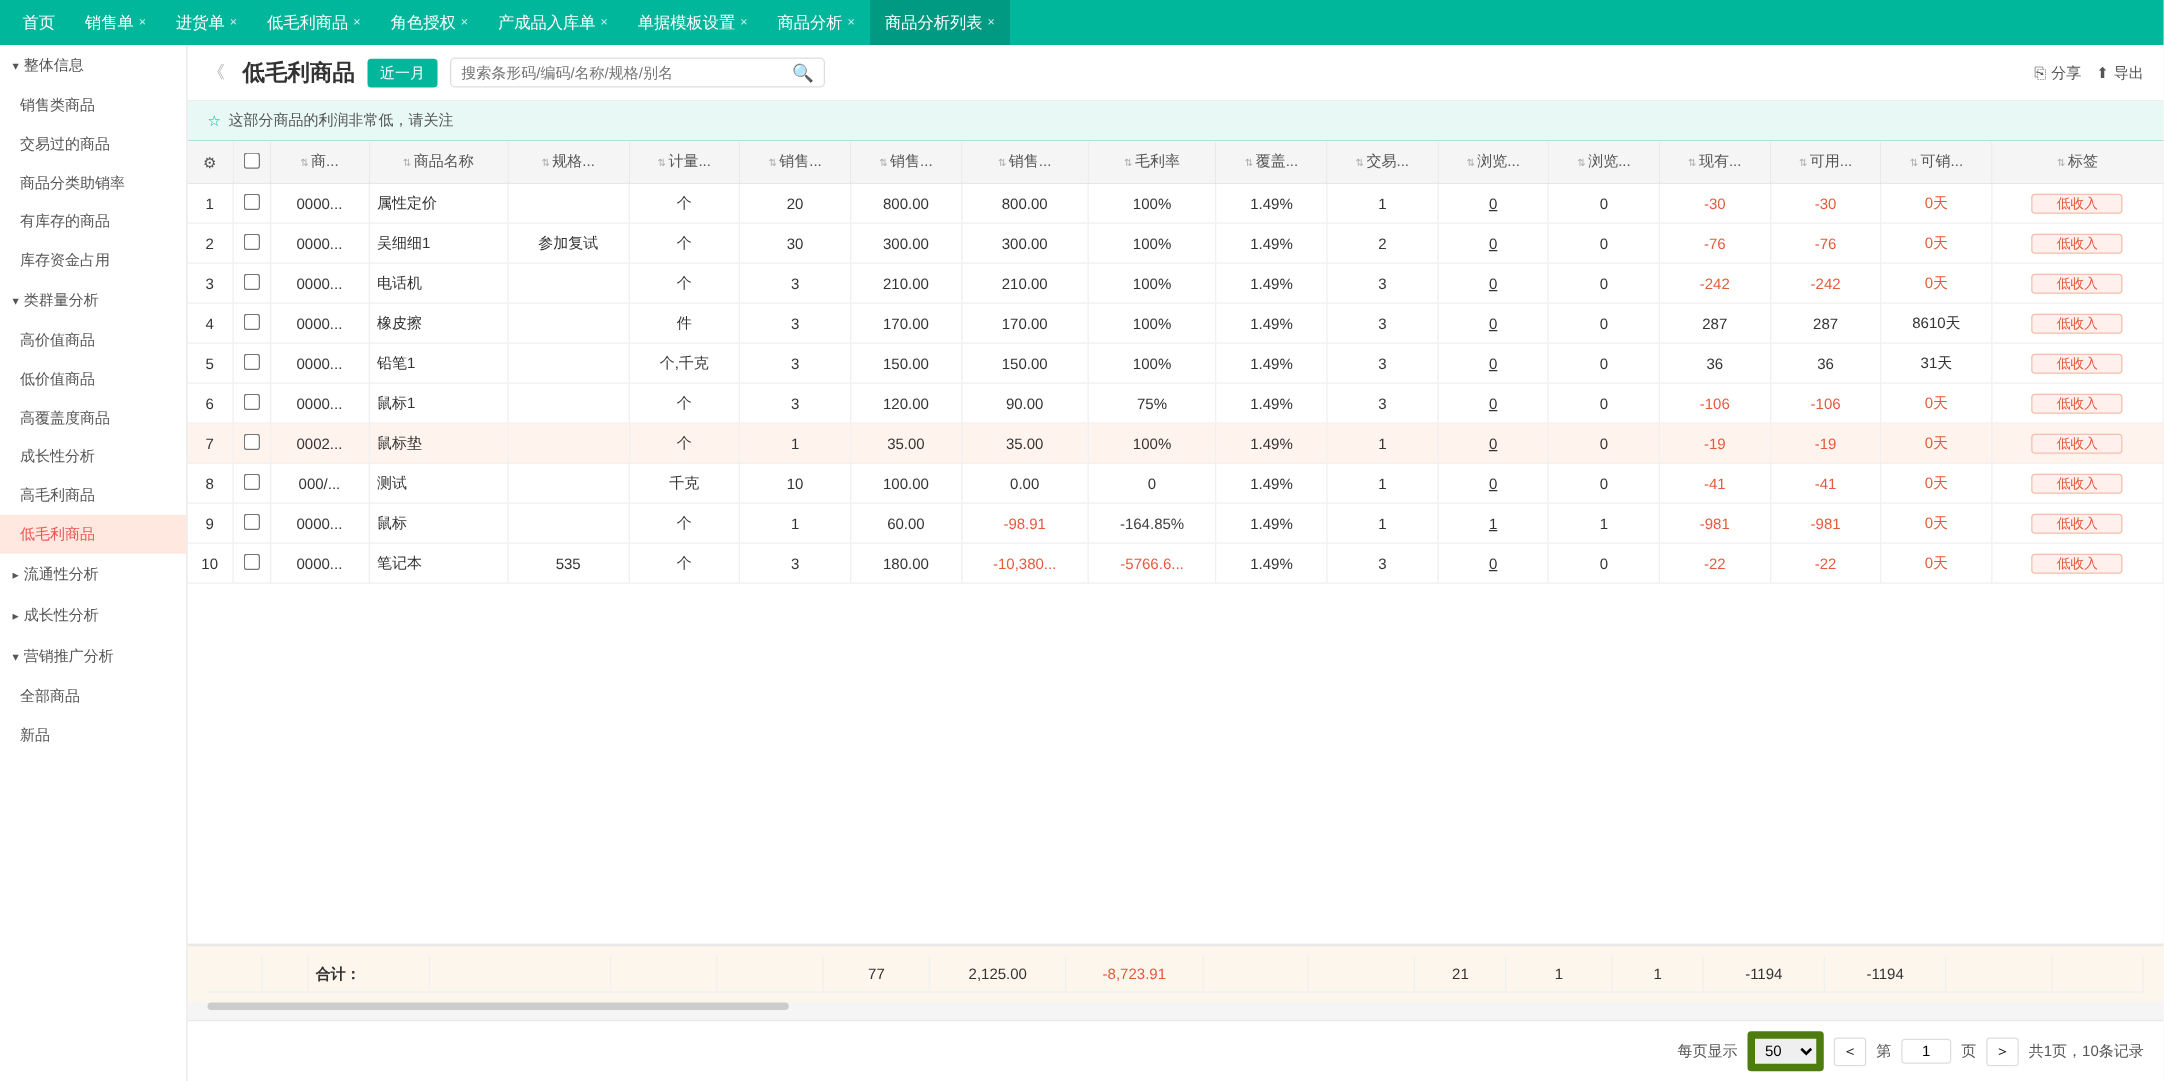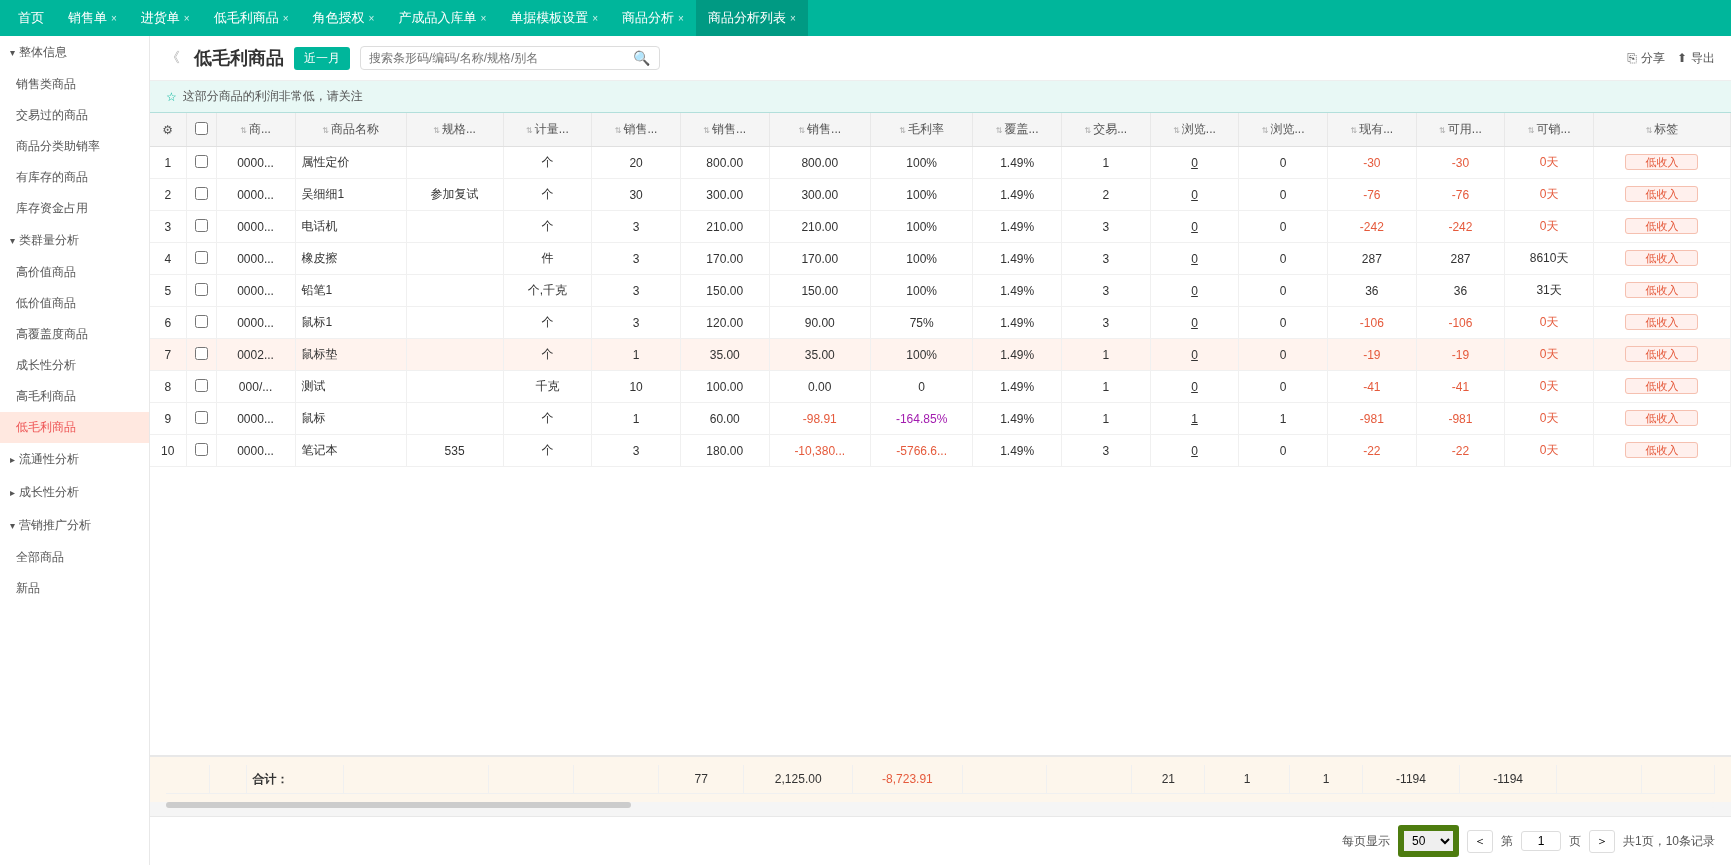--- a/index.html
+++ b/index.html
@@ -547,21 +547,21 @@
             <tr>
       <td>9</td>
       <td style="text-align:center;"><input type="checkbox" style=""></td>
       <td>0000...</td>
       <td class="text-left">鼠标</td>
       <td></td>
       <td>个</td>
       <td>1</td>
       <td>60.00</td>
       <td style="color:#e55a3c;">-98.91</td>
-      <td style="color:#a21caf;">-164.85%</td>
+      <td style="color:#404040;">-164.85%</td>
       <td>1.49%</td>
       <td>1</td>
       <td class="underline-link">1</td>
       <td>1</td>
       <td style="color:#e55a3c;">-981</td>
       <td style="color:#e55a3c;">-981</td>
       <td style="color:#e55a3c;">0天</td>
       <td><span class="tag-badge">低收入</span></td>
     </tr>
             <tr>

